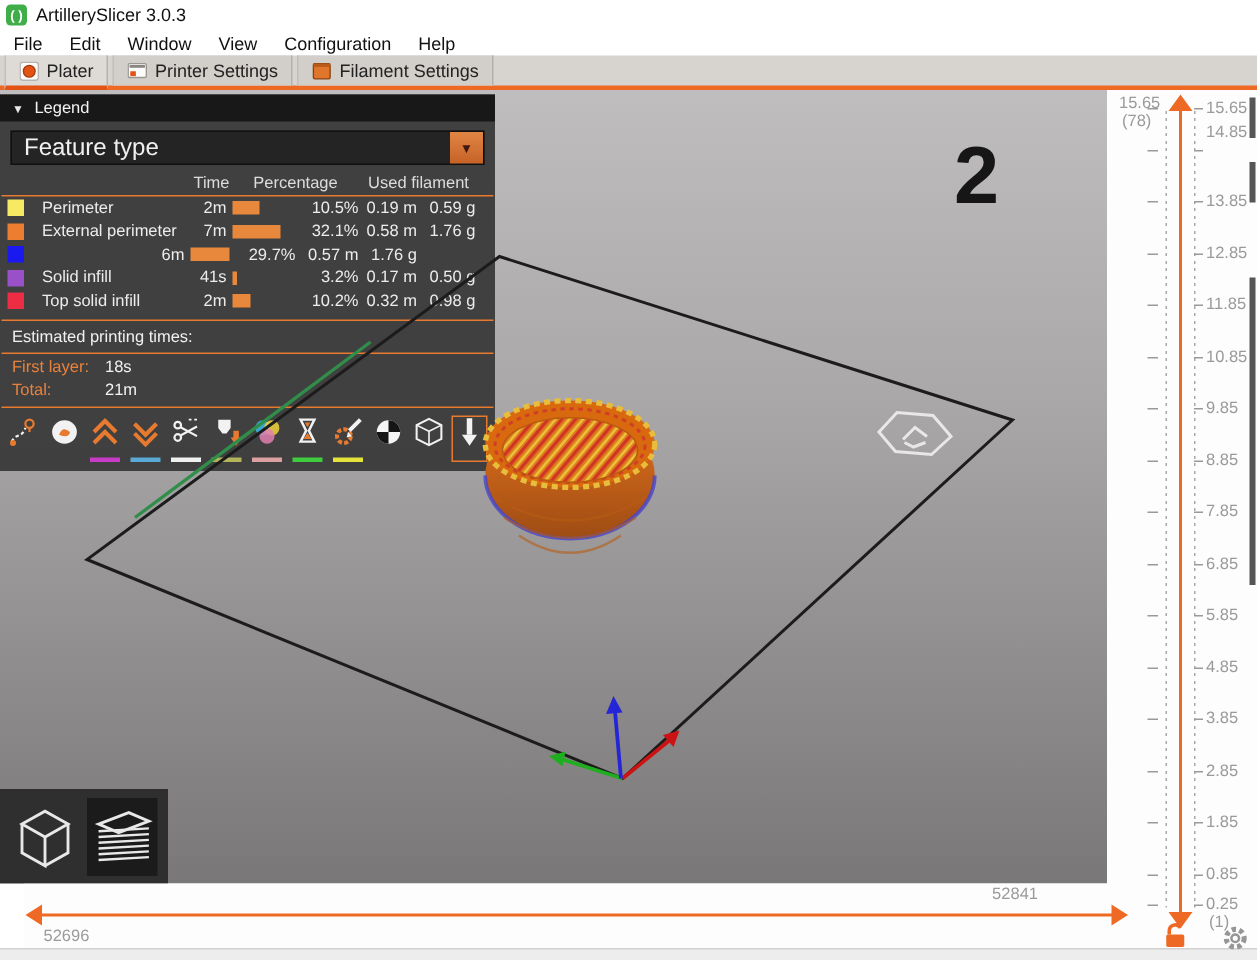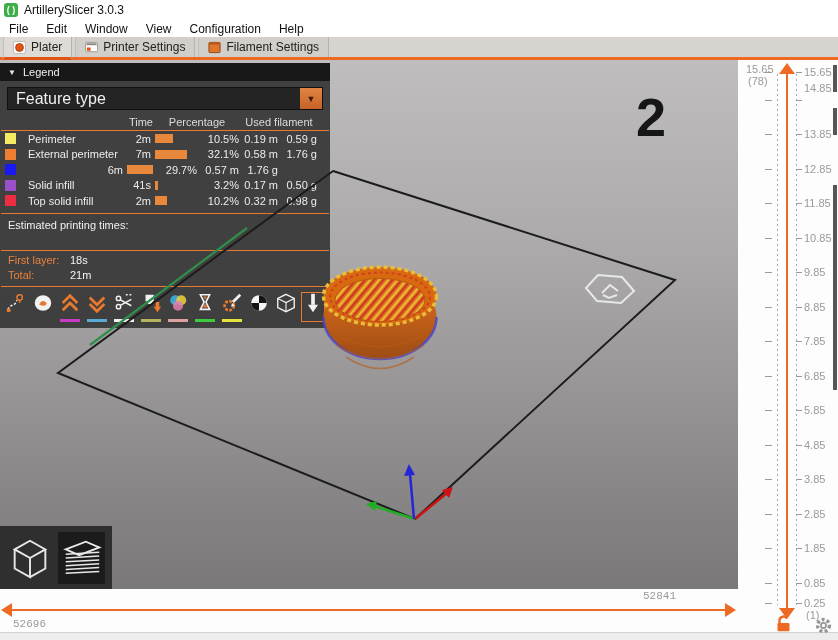--- a/index.html
+++ b/index.html
@@ -38,21 +38,21 @@
   .ch-time{grid-column:3;text-align:right;}
   .ch-pct{grid-column:4 / span 2;text-align:center;}
   .ch-used{grid-column:6 / span 2;text-align:center;}
   .sep{height:0;border-top:1px solid #e87a30;margin:0 1px;}
   .lrow{height:15.5px;color:#ececec;}
   .sw{width:11px;height:11px;}
   .tcell{text-align:right;padding-right:2px;}
   .barwrap{height:9px;display:flex;}
   .bar{height:9px;background:#e8883c;}
   .rcell{text-align:right;}
-  .times-heading{font-size:11px;color:#f0f0f0;margin:5px 8px 19px 8px;}
+  .times-heading{font-size:11px;color:#f0f0f0;margin:5px 8px 4px 8px;}
   .trow{display:flex;font-size:11px;margin:3px 8px;}
   .trow .tlabel{width:62px;color:#e8823c;}
   .trow .tvalue{color:#f2f2f2;text-align:right;}
   .legend-toggles{display:flex;gap:3px;padding:5px 3px 2px 4px;align-items:flex-end;}
   .tog{display:flex;flex-direction:column;align-items:center;width:24px;cursor:pointer;}
   .tog.sel{outline:1.5px solid #e87a30;outline-offset:-1px;}
   .tog .ul{width:20px;height:3px;margin-top:1px;}
   
   .view-buttons{position:absolute;left:0;top:466px;width:112px;height:63px;background:#2f2f2f;z-index:4;
                 display:flex;align-items:center;gap:5px;padding-left:6px;box-sizing:border-box;}
@@ -68,21 +68,21 @@
   .varrow{position:absolute;left:41px;width:0;height:0;border-left:8px solid transparent;border-right:8px solid transparent;}
   .varrow.up{top:3px;border-bottom:11px solid #ee6a24;}
   .varrow.down{top:548px;border-top:11px solid #ee6a24;}
   .tick-label{position:absolute;left:66px;font-size:11px;color:#9a9a9a;line-height:11px;}
   .tickdash{position:absolute;height:1px;background:#9a9a9a;}
   .lp-bottomlayer{position:absolute;left:68px;top:549px;font-size:11px;color:#9a9a9a;}
   .lock{position:absolute;left:38px;top:555px;cursor:pointer;}
   .lp-gear{position:absolute;left:77px;top:557px;cursor:pointer;}
   .artifact{position:absolute;left:95px;width:4px;background:#565656;}
   
-  .gcode-panel{position:absolute;left:0;top:589px;width:738px;height:43px;background:#fdfdfd;z-index:1;font-family:Liberation Mono, monospace;}
+  .gcode-panel{position:absolute;left:16px;top:589px;width:738px;height:43px;background:#fdfdfd;z-index:1;}
   .hline{position:absolute;left:9px;top:20px;width:717px;height:2px;background:#ee6a24;}
   .harrow{position:absolute;top:14px;width:0;height:0;border-top:7px solid transparent;border-bottom:7px solid transparent;}
   .harrow.left{left:1px;border-right:11px solid #ee6a24;}
   .harrow.right{left:725px;border-left:11px solid #ee6a24;}
   .gp-right{position:absolute;right:62px;top:1px;font-size:11px;color:#9a9a9a;}
   .gp-left{position:absolute;left:13px;top:29px;font-size:11px;color:#9a9a9a;}
   
   .statusbar{position:absolute;left:0;top:632px;width:100%;height:8px;background:#ededed;border-top:1px solid #d2d2d2;box-sizing:border-box;}
 </style>
 </head>

